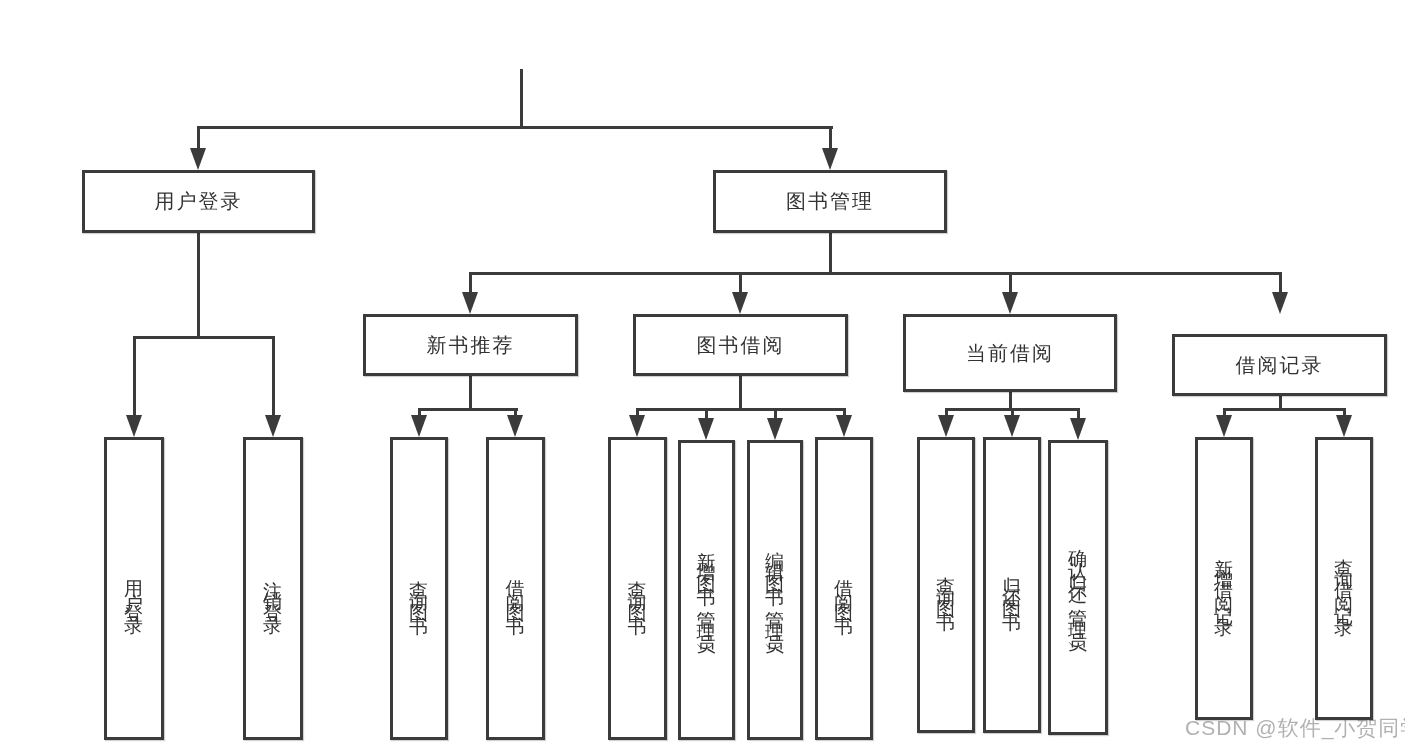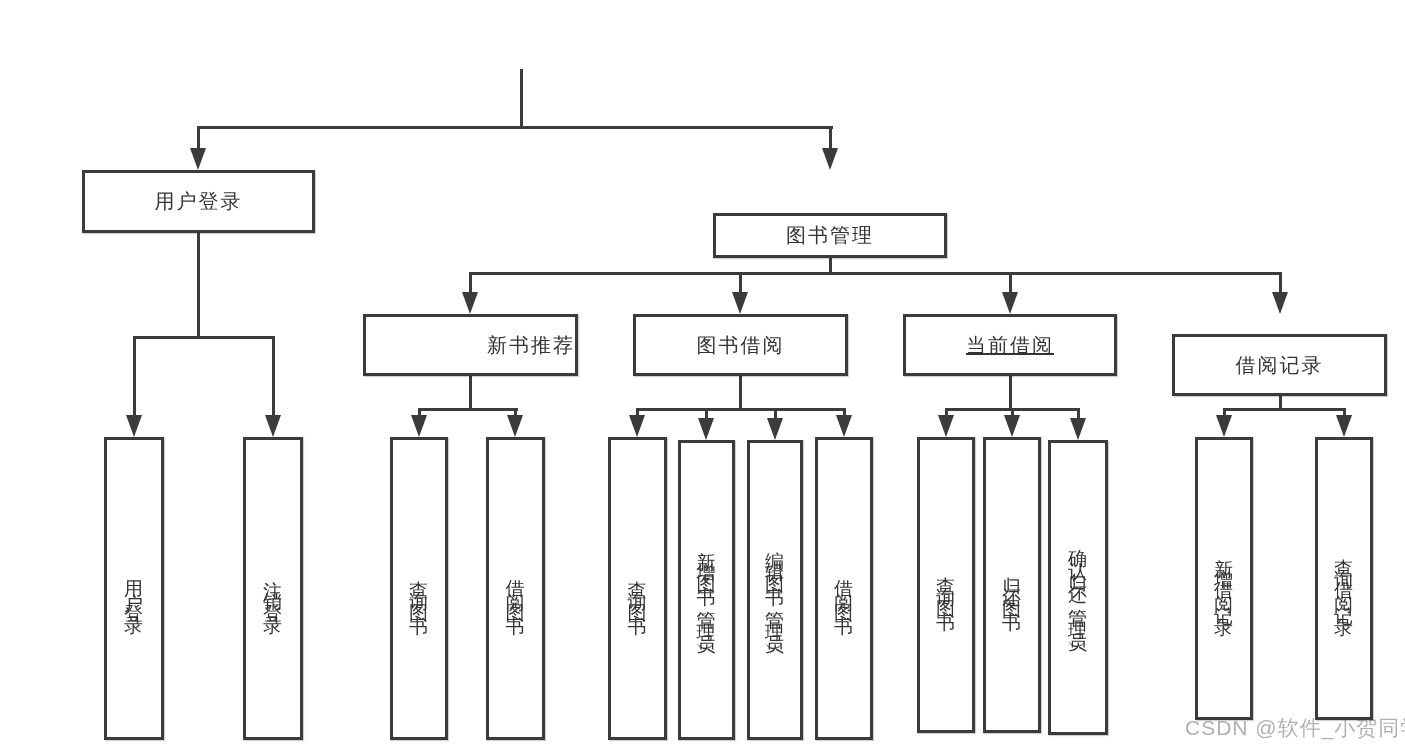--- a/index.html
+++ b/index.html
@@ -106,30 +106,30 @@
     <div class="arrow" style="left: 767px; top: 418px;"></div>
     <div class="arrow" style="left: 836px; top: 415px;"></div>
     <div class="arrow" style="left: 938px; top: 415px;"></div>
     <div class="arrow" style="left: 1004px; top: 415px;"></div>
     <div class="arrow" style="left: 1070px; top: 418px;"></div>
     <div class="arrow" style="left: 1216px; top: 415px;"></div>
     <div class="arrow" style="left: 1336px; top: 415px;"></div>
     <div class="node h" style="left: 82px; top: 170px; width: 233px; height: 63px;">
       <span class="lbl">用户登录</span>
     </div>
-    <div class="node h" style="left: 713px; top: 170px; width: 234px; height: 45px; margin-top: 43px;">
+    <div class="node h" style="left: 713px; top: 170px; width: 234px; height: 63px;">
       <span class="lbl">图书管理</span>
     </div>
-    <div class="node h" style="left: 363px; top: 314px; width: 215px; height: 62px; justify-content: flex-end;">
+    <div class="node h" style="left: 363px; top: 314px; width: 215px; height: 62px;">
       <span class="lbl">新书推荐</span>
     </div>
     <div class="node h" style="left: 633px; top: 314px; width: 215px; height: 62px;">
       <span class="lbl">图书借阅</span>
     </div>
-    <div class="node h" style="left: 903px; top: 314px; width: 214px; height: 62px; text-decoration: underline;">
+    <div class="node h" style="left: 903px; top: 314px; width: 214px; height: 78px;">
       <span class="lbl">当前借阅</span>
     </div>
     <div class="node h" style="left: 1172px; top: 314px; width: 215px; height: 62px; margin-top: 20px;">
       <span class="lbl">借阅记录</span>
     </div>
     <div class="node v" style="left: 104px; top: 437px; width: 60px; height: 303px;">
       <span class="lbl">用户登录</span>
     </div>
     <div class="node v" style="left: 243px; top: 437px; width: 60px; height: 303px;">
       <span class="lbl">注销登录</span>

